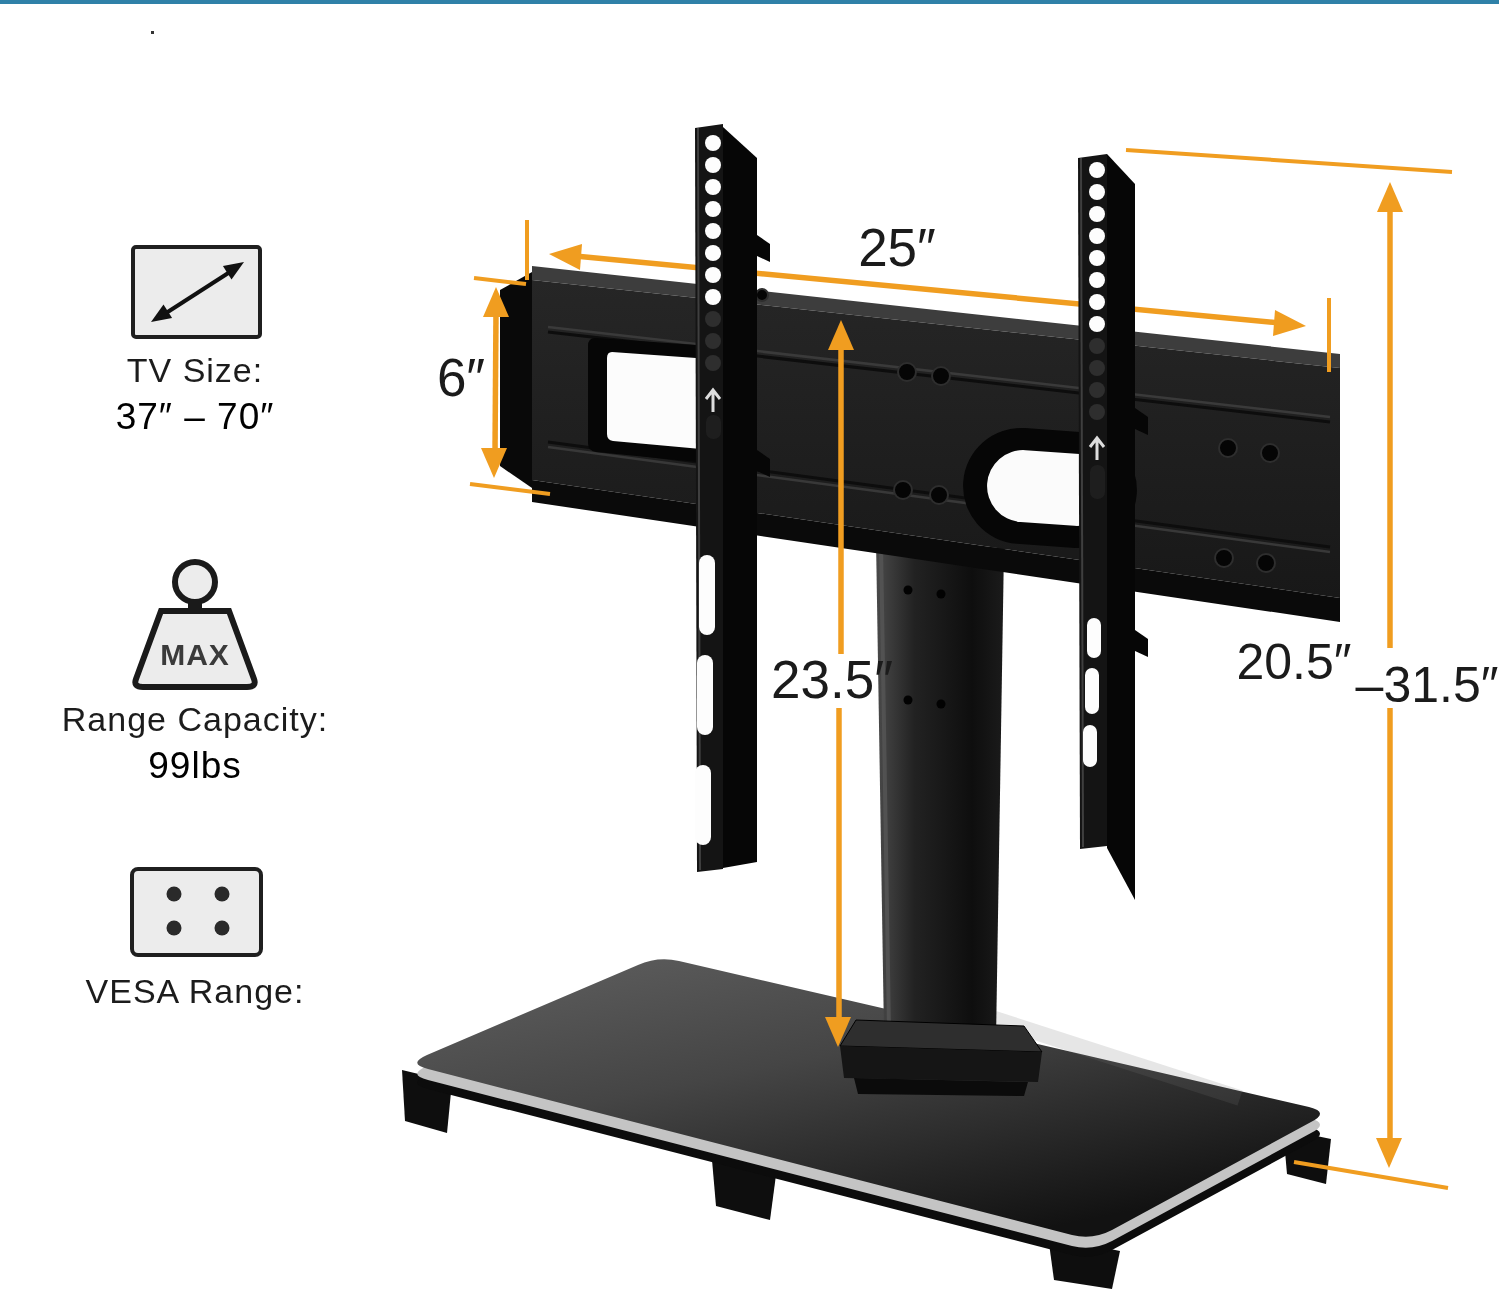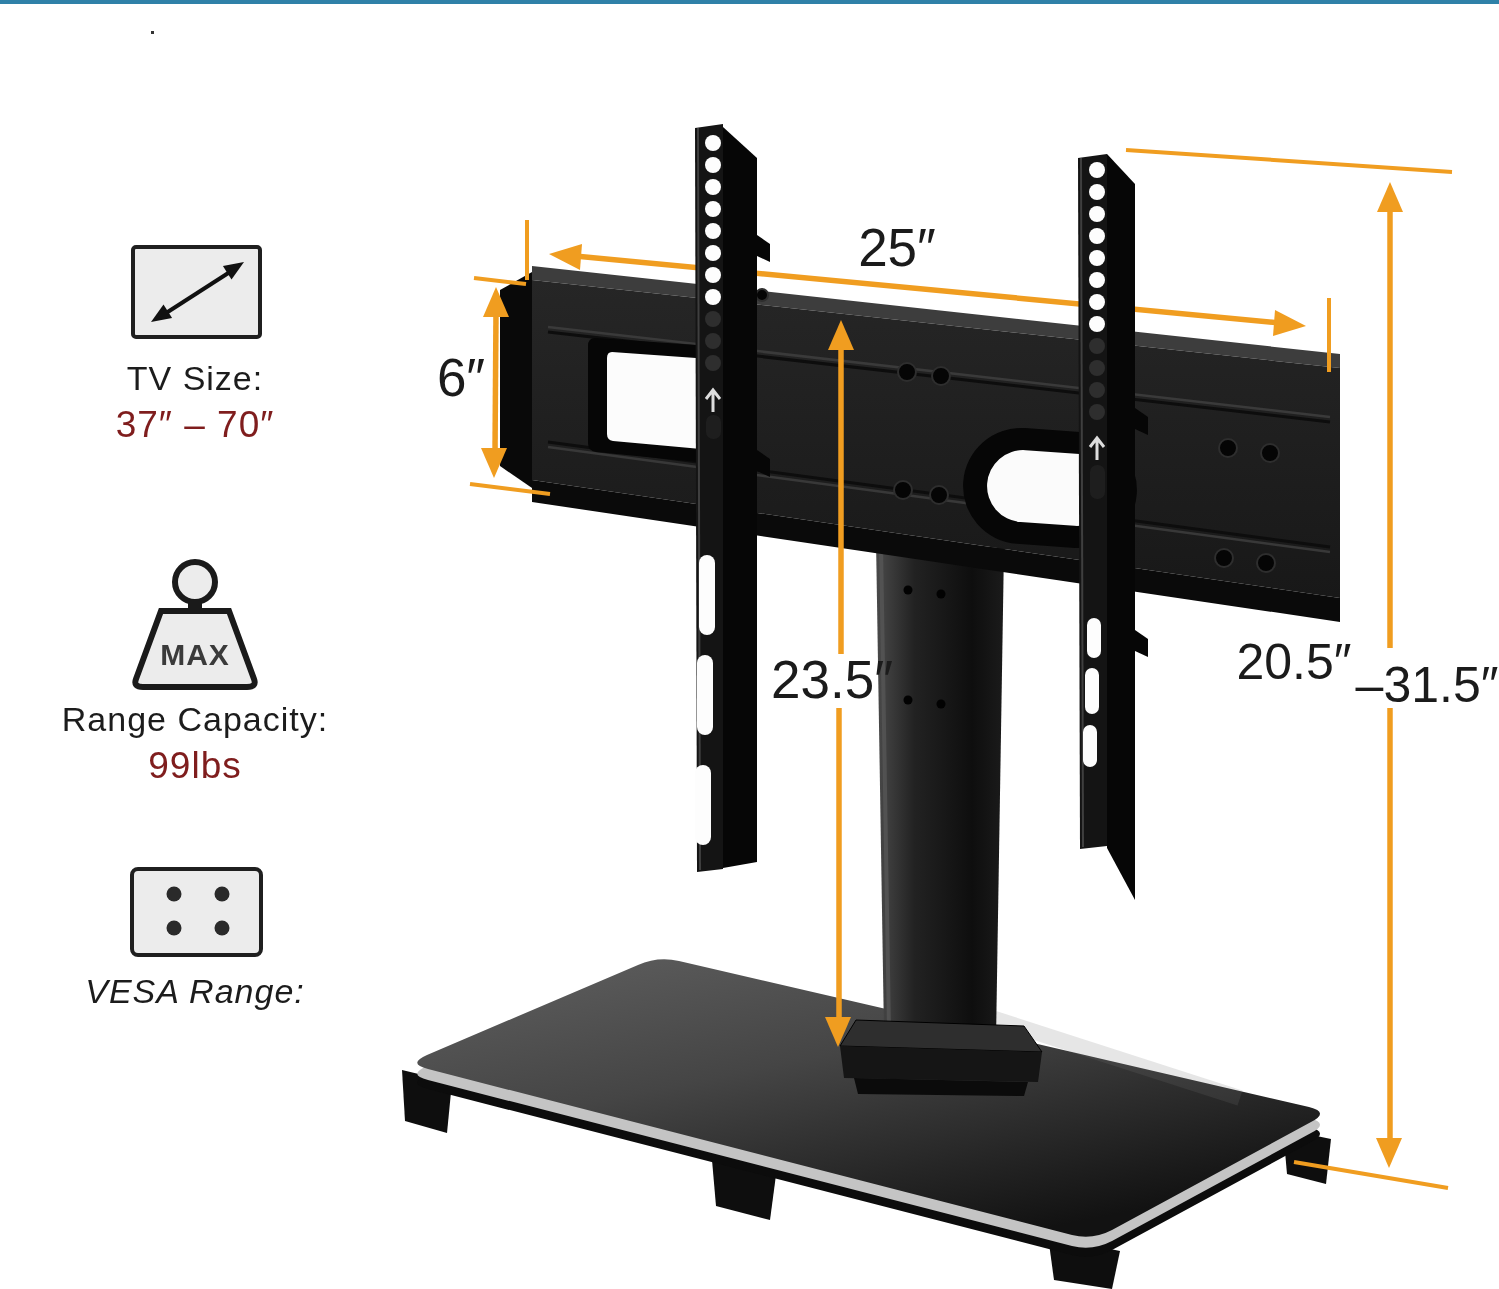--- a/index.html
+++ b/index.html
@@ -3,26 +3,26 @@
 <meta charset="utf-8">
 <style>
   html,body{margin:0;padding:0;background:#ffffff;}
   .canvas{position:relative;width:1499px;height:1289px;background:#ffffff;overflow:hidden;
           font-family:"Liberation Sans", sans-serif;}
   .top-border{position:absolute;left:0;top:0;width:100%;height:4px;background:#2f81a8;}
   .speck{position:absolute;left:151px;top:31px;width:3px;height:3px;background:#333;}
   .spec{position:absolute;left:15px;width:360px;text-align:center;}
   .spec-icon{display:block;margin:0 auto;}
   .spec-label{font-size:34px;color:#1c1c1c;letter-spacing:1px;}
-  .spec-value{font-size:37px;color:#7f1d1d;letter-spacing:1px;}
+  .spec-value{font-size:37px;color:#000000;letter-spacing:1px;}
   #spec-tv{top:243px;}
-  #spec-tv .spec-label{margin-top:16px;}
+  #spec-tv .spec-label{margin-top:8px;}
   #spec-load{top:555px;}
   #spec-load .spec-label{margin-top:10px;}
-  #spec-vesa{top:866px;font-style:italic;}
+  #spec-vesa{top:866px;}
   #spec-vesa .spec-label{margin-top:14px;}
   .spec-value{margin-top:6px;}
   svg text{font-family:"Liberation Sans", sans-serif;}
   .dim-text{font-size:53px;fill:#1b1b1b;}
   .dim-text-sm{font-size:50px;fill:#1b1b1b;}
   .max-text{font-size:30px;font-weight:bold;fill:#3a3a3a;letter-spacing:1px;}
 </style>
 </head>
 <body>
 

